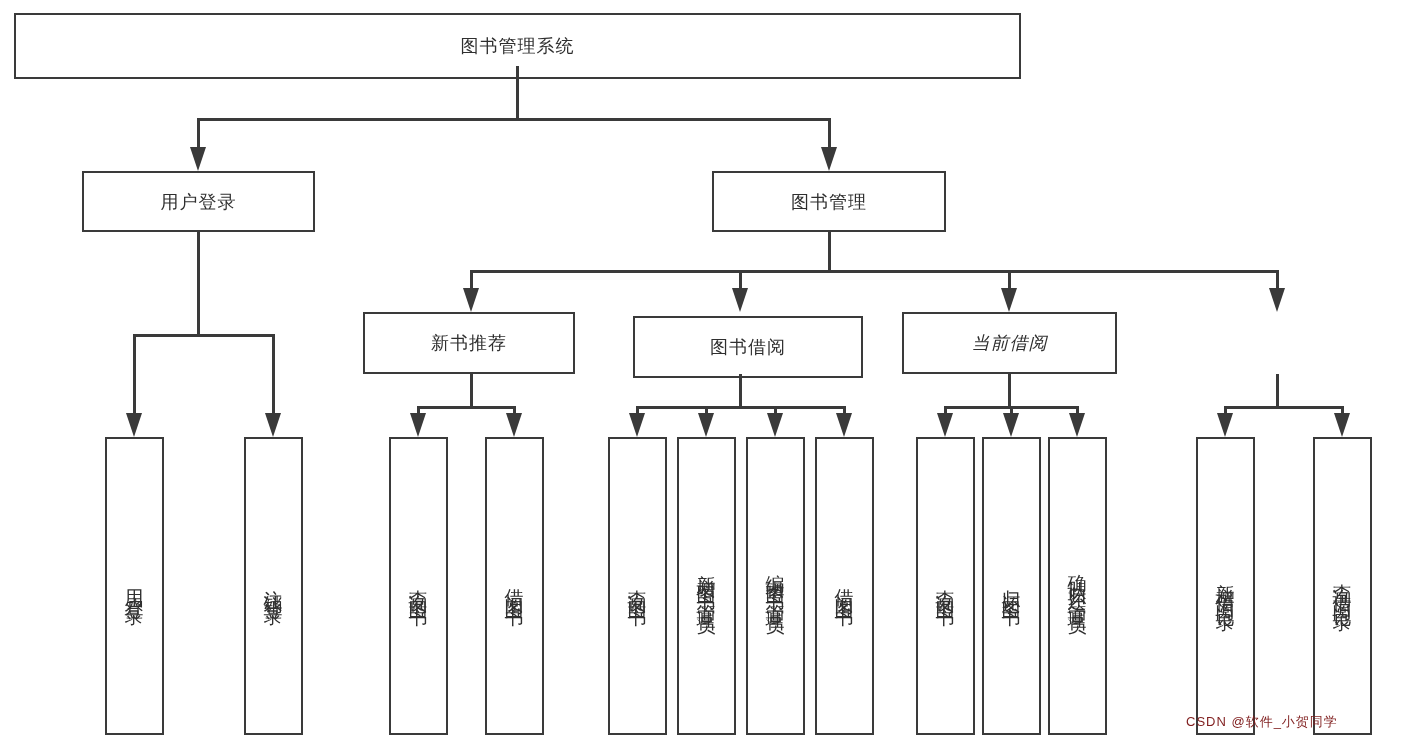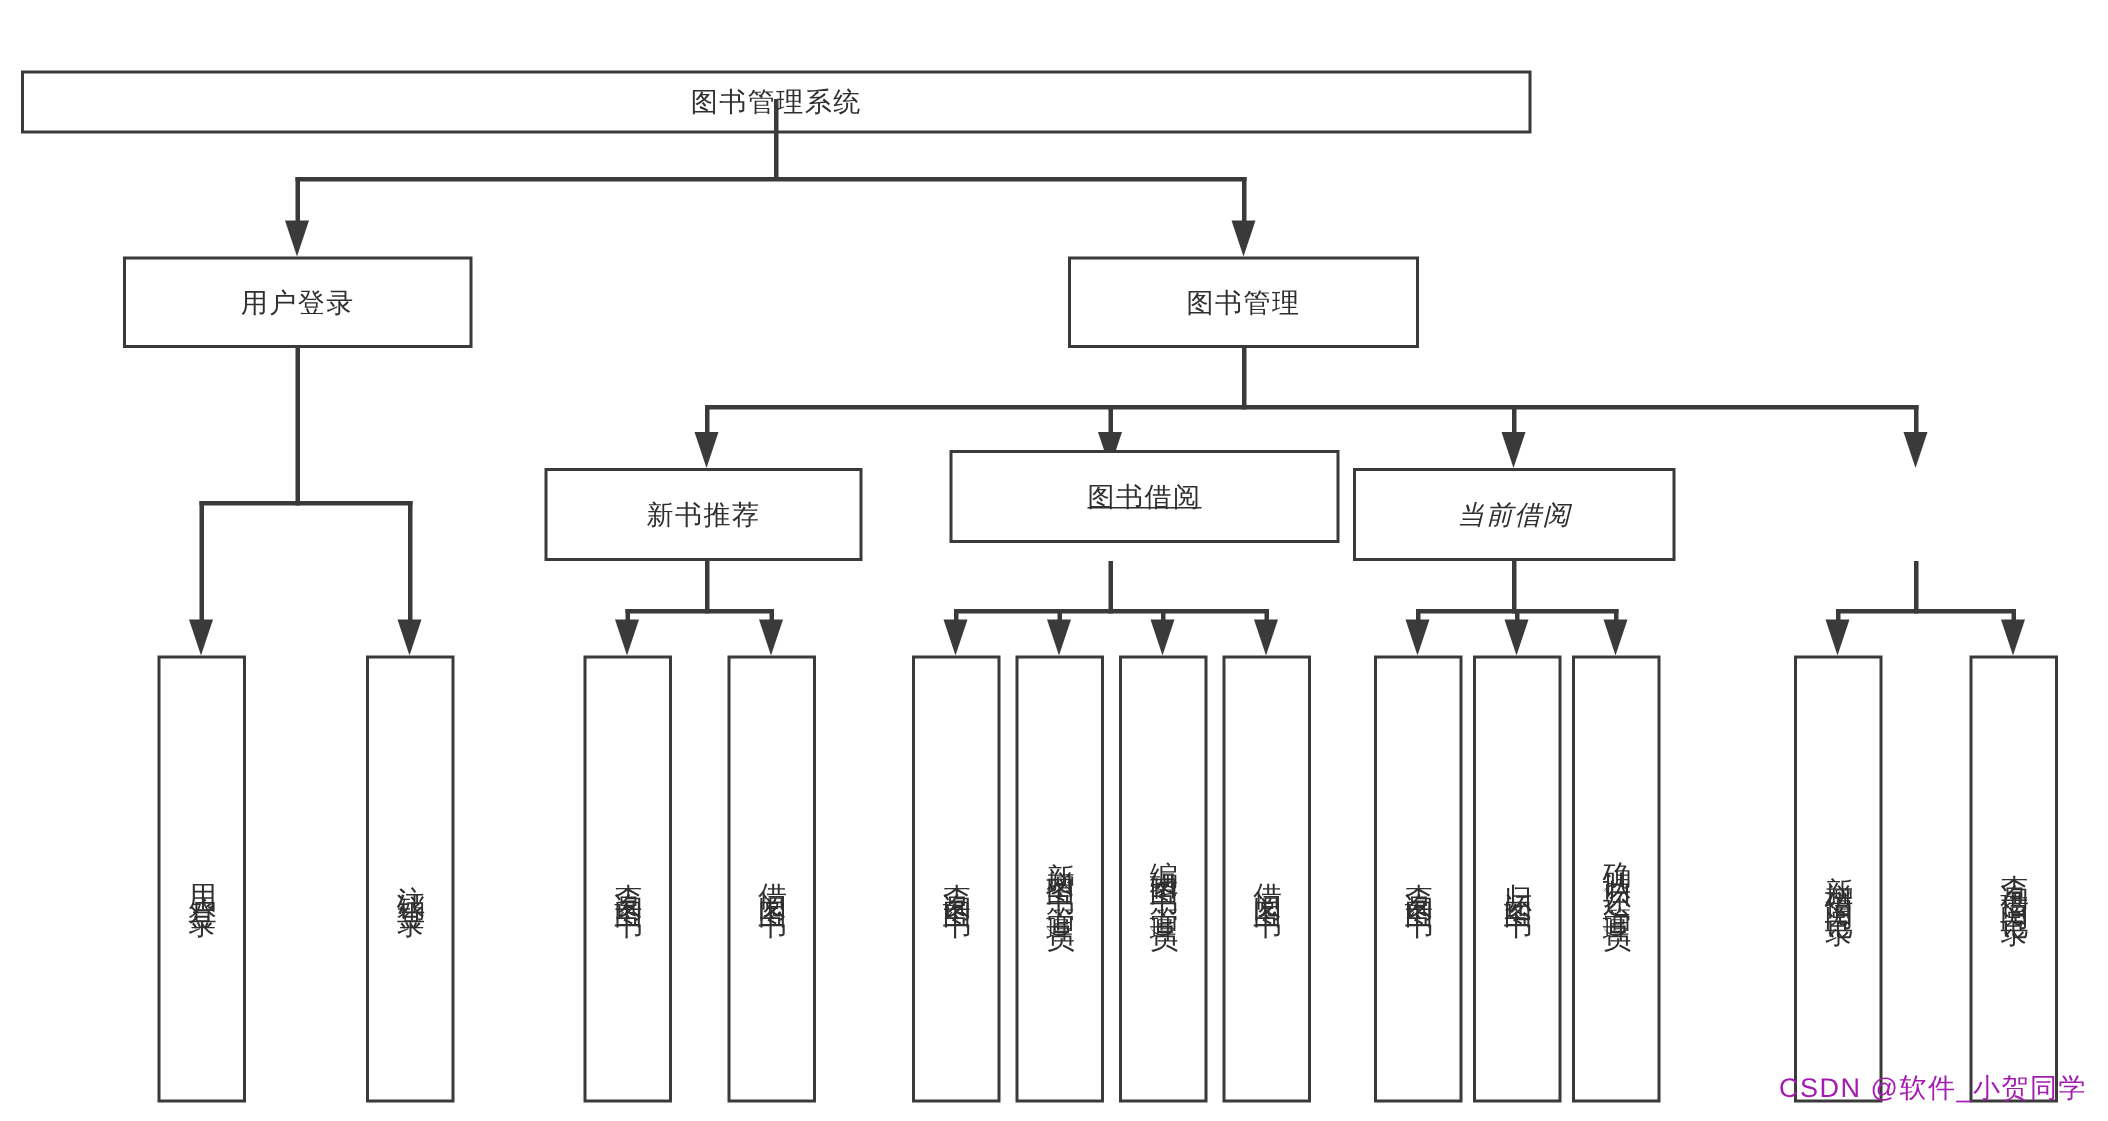--- a/index.html
+++ b/index.html
@@ -58,33 +58,33 @@
     position: absolute;
     width: 0; height: 0;
     border-left: 8px solid transparent;
     border-right: 8px solid transparent;
     border-top: 24px solid #3a3a3a;
   }
   .watermark {
     position: absolute;
     left: 1186px;
     top: 713px;
-    font-size: 18px;
-    color: #a21caf;
+    font-size: 13px;
+    color: #7f1d1d;
     letter-spacing: 1px;
     z-index: 10;
     white-space: nowrap;
   }
 </style>
 </head>
 <body>
 
 <div class="canvas">
 
-  <div class="box" style="left:14px; top:13px; width:1007px; height:42px;margin-top:34px;">
+  <div class="box" style="left:14px; top:13px; width:1007px; height:66px;">
     <span>图书管理系统</span>
   </div>
 
   <div class="vline" style="left:516px; top:66px; height:53px;"></div>
   <div class="hline" style="left:197px; top:118px; width:634px;"></div>
   <div class="vline" style="left:197px; top:118px; height:32px;"></div>
   <div class="tri" style="left:190px; top:147px;"></div>
   <div class="vline" style="left:828px; top:118px; height:32px;"></div>
   <div class="tri" style="left:821px; top:147px;"></div>
 
@@ -109,21 +109,21 @@
   <div class="vline" style="left:739px; top:270px; height:20px;"></div>
   <div class="tri" style="left:732px; top:288px;"></div>
   <div class="vline" style="left:1008px; top:270px; height:20px;"></div>
   <div class="tri" style="left:1001px; top:288px;"></div>
   <div class="vline" style="left:1276px; top:270px; height:20px;"></div>
   <div class="tri" style="left:1269px; top:288px;"></div>
 
   <div class="box" style="left:363px; top:312px; width:212px; height:62px;">
     <span>新书推荐</span>
   </div>
-  <div class="box" style="left:633px; top:300px; width:260px; height:62px;text-decoration:underline;">
+  <div class="box" style="left:633px; top:316px; width:230px; height:62px;">
     <span>图书借阅</span>
   </div>
   <div class="box" style="left:902px; top:312px; width:215px; height:62px;font-style:italic;">
     <span>当前借阅</span>
   </div>
 
   <div class="vline" style="left:470px; top:374px; height:35px;"></div>
   <div class="hline" style="left:417px; top:406px; width:99px;"></div>
   <div class="vline" style="left:417px; top:406px; height:10px;"></div>
   <div class="tri" style="left:410px; top:413px;"></div>

